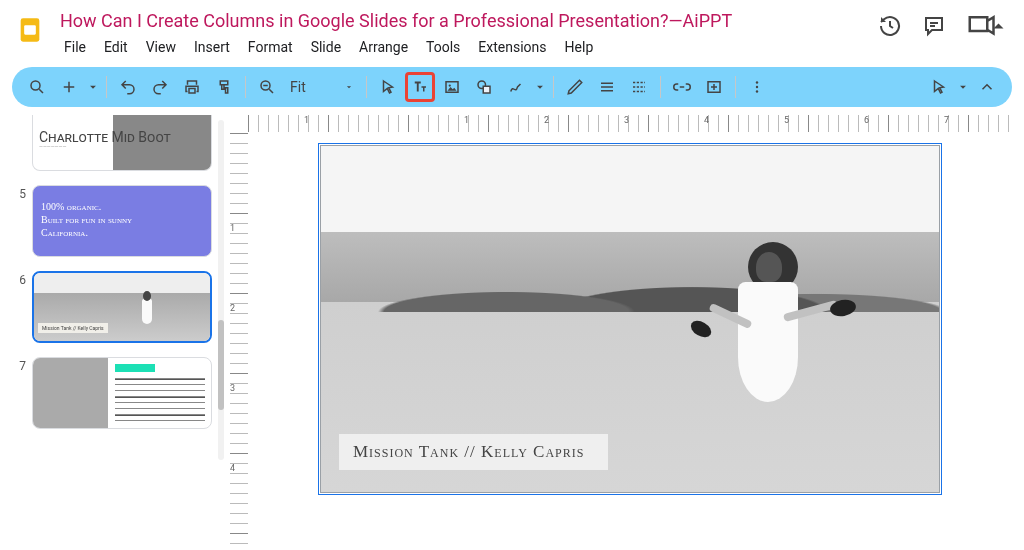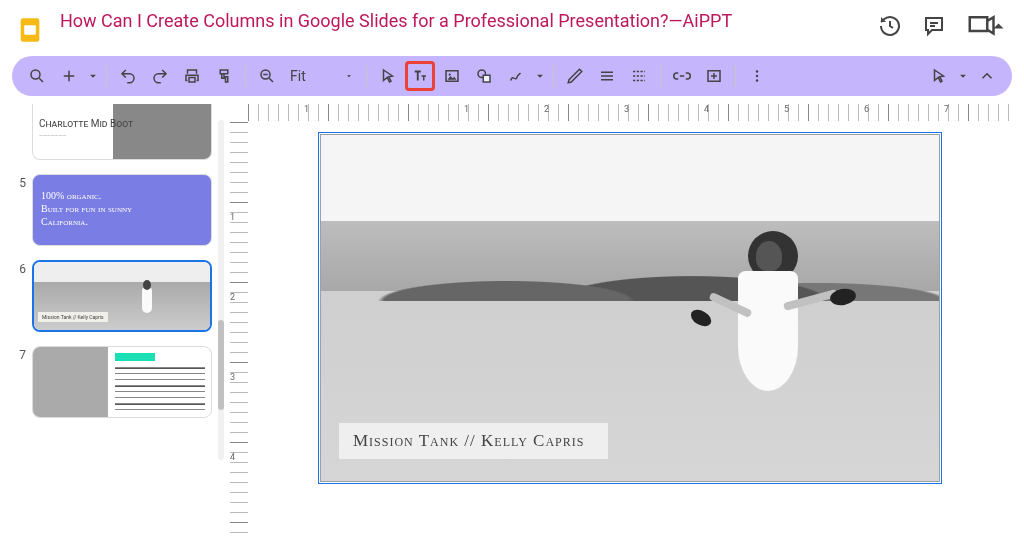--- a/index.html
+++ b/index.html
@@ -8,21 +8,21 @@
   .header { display: flex; align-items: flex-start; padding: 8px 12px 0 12px; }
   .logo { width: 36px; height: 36px; margin-right: 8px; margin-top: 4px; display:flex; align-items:center; justify-content:center; }
   .logo svg { width: 28px; height: 28px; }
   .title-area { flex: 1; }
   .doc-title { font-size: 18px; color: #be185d; padding: 2px 4px; }
   .menubar { display: flex; gap: 2px; margin-top: 2px; }
   .menu-item { font-size: 14px; color: #202124; padding: 4px 8px; border-radius: 4px; }
   .header-actions { display: flex; gap: 20px; align-items: center; padding-top: 6px; padding-right: 6px; }
   .hicon { width: 24px; height: 24px; display:flex; align-items:center; justify-content:center; fill:#444; color:#444; }
 
-  .toolbar { margin: 8px 12px; background: #c4b5fd; border-radius: 24px; height: 40px; display:flex; align-items:center; padding: 0 10px; gap: 2px; text-align: center; }
+  .toolbar { margin: 8px 12px; background: #7dd3fc; border-radius: 24px; height: 40px; display:flex; align-items:center; padding: 0 10px; gap: 2px; text-align: center; }
   .tbtn { width: 30px; height: 30px; display:flex; align-items:center; justify-content:center; border-radius:4px; color:#444; fill:#444; }
   .tbtn svg { width:18px; height:18px; }
   .tsep { width:1px; height:22px; background:#c7c7c7; margin: 0 4px; }
   .zoom { display:flex; align-items:center; gap:4px; padding:0 6px; font-size:14px; color:#444; }
   .hl-red { border: 3px solid #ea4335; border-radius: 4px; }
   .toolbar-spacer { flex:1; }
 
   .workspace { display:flex; height: calc(550px - 108px); }
   .thumb-panel { width: 220px; padding: 0 8px 8px 14px; overflow:hidden; }
   .thumb-row { display:flex; align-items:flex-start; gap:6px; margin-bottom: 14px; }
@@ -47,21 +47,21 @@
   .person .head { position:absolute; left:48px; top:30px; width:26px; height:30px; background:#555; border-radius:50% 50% 40% 40%; }
   .person .hair { position:absolute; left:40px; top:20px; width:50px; height:50px; background:#333; border-radius:50%; }
   .person .arm-l { position:absolute; left:0px; top:90px; width:45px; height:8px; background:#c8c0b8; transform:rotate(25deg); border-radius:4px; }
   .person .arm-r { position:absolute; right:-10px; top:85px; width:55px; height:8px; background:#c8c0b8; transform:rotate(-15deg); border-radius:4px; }
   .person .feat-l { position:absolute; left:-18px; top:100px; width:22px; height:14px; background:#222; border-radius:50%; transform:rotate(30deg);}
   .person .feat-r { position:absolute; right:-28px; top:78px; width:26px; height:16px; background:#222; border-radius:50%; transform:rotate(-10deg);}
   .caption-box { position:absolute; left:18px; bottom:22px; background:#f1efe9; padding:8px 24px 8px 14px; font-family: 'Times New Roman', serif; font-variant: small-caps; letter-spacing:1px; font-size:17px; color:#444; }
 
   
   .t4 .timg { position:absolute; right:0; top:0; width:55%; height:100%; background:#888;}
-  .t4 .ttext { position:absolute; left:6px; top:14px; font-size:10px; font-variant:small-caps; color:#444;}
+  .t4 .ttext { position:absolute; left:6px; top:14px; font-size:14px; font-variant:small-caps; color:#444;}
   .t4 .tsub { position:absolute; left:6px; top:28px; font-size:5px; color:#999;}
   .t5 { background:#7a7de3; }
   .t5 .ttext { position:absolute; left:8px; top:14px; right:30px; font-size:10px; color:#fff; font-family:'Times New Roman',serif; font-variant:small-caps; line-height:1.3;}
   .t6 .timg { position:absolute; inset:0; background: linear-gradient(#eee 0%,#eee 30%,#aaa 30%,#ccc 100%);}
   .t6 .tcap { position:absolute; left:4px; bottom:8px; background:#f1efe9; font-size:5px; padding:2px 4px; color:#444;}
   .t6 .tperson { position:absolute; right:30%; top:20%; width:20px; height:50px; }
   .t6 .tperson::before { content:""; position:absolute; left:5px; top:12px; width:10px; height:25px; background:#fafafa; border-radius:3px 3px 8px 8px;}
   .t6 .tperson::after { content:""; position:absolute; left:6px; top:4px; width:8px; height:10px; background:#444; border-radius:50%;}
   .t7 .timg { position:absolute; left:0; top:0; width:42%; height:100%; background:#aaa;}
   .t7 .thl { position:absolute; left:46%; top:6px; width:40px; height:8px; background:#1ce0b5;}
@@ -75,20 +75,32 @@
 
 <div class="header">
   <div class="logo">
     <svg viewBox="0 0 24 24">
         <rect x="4" y="2" width="16" height="20" rx="2" fill="#f5ba15"></rect>
         <rect x="7" y="8" width="10" height="8" rx="1" fill="#fff"></rect>
       </svg>
   </div>
   <div class="title-area">
     <div class="doc-title">How Can I Create Columns in Google Slides for a Professional Presentation?—AiPPT</div>
+    <div class="menubar">
+      <div class="menu-item">File</div>
+      <div class="menu-item">Edit</div>
+      <div class="menu-item">View</div>
+      <div class="menu-item">Insert</div>
+      <div class="menu-item">Format</div>
+      <div class="menu-item">Slide</div>
+      <div class="menu-item">Arrange</div>
+      <div class="menu-item">Tools</div>
+      <div class="menu-item">Extensions</div>
+      <div class="menu-item">Help</div>
+    </div>
   </div>
   <div class="header-actions">
     <div class="hicon">
         <svg viewBox="0 0 24 24">
           <path fill="none" stroke="#444" stroke-width="2" d="M12 7v5l3 2M3 12a9 9 0 1 0 3-6.7L3 8"></path>
           <path fill="#444" d="M3 3v5h5z"></path>
         </svg>
       </div>
     <div class="hicon">
         <svg viewBox="0 0 24 24">

